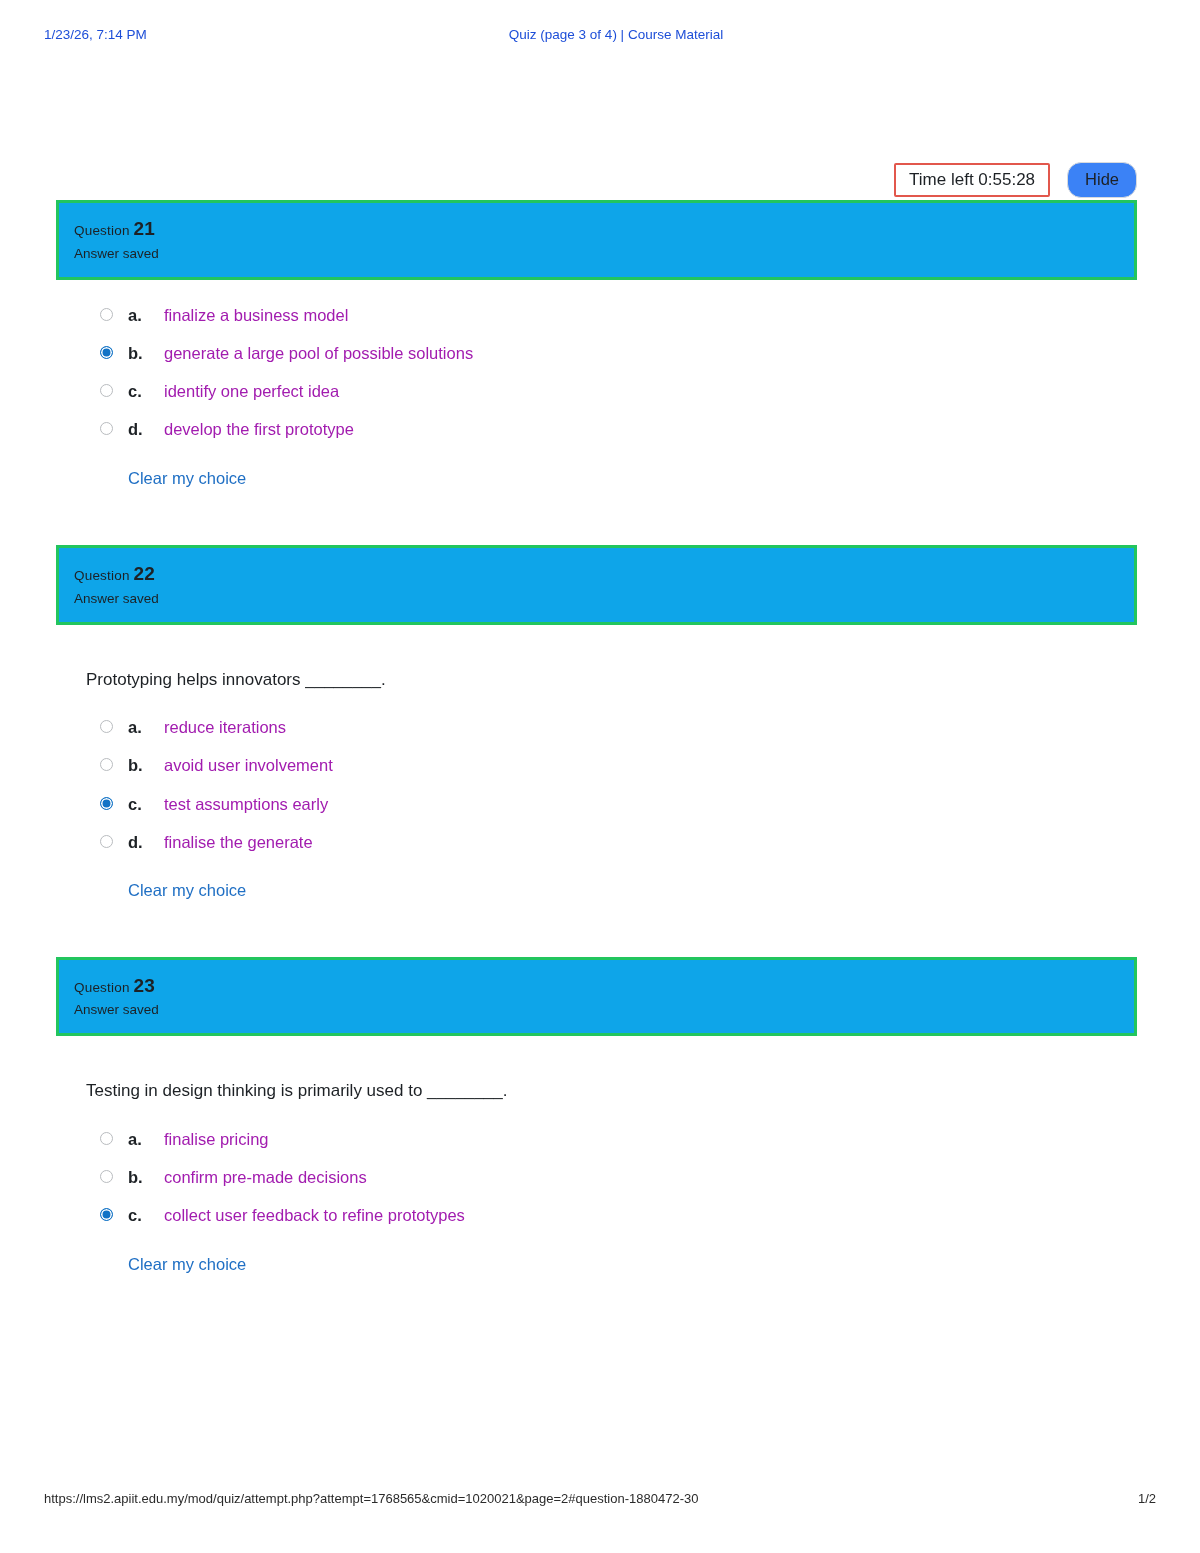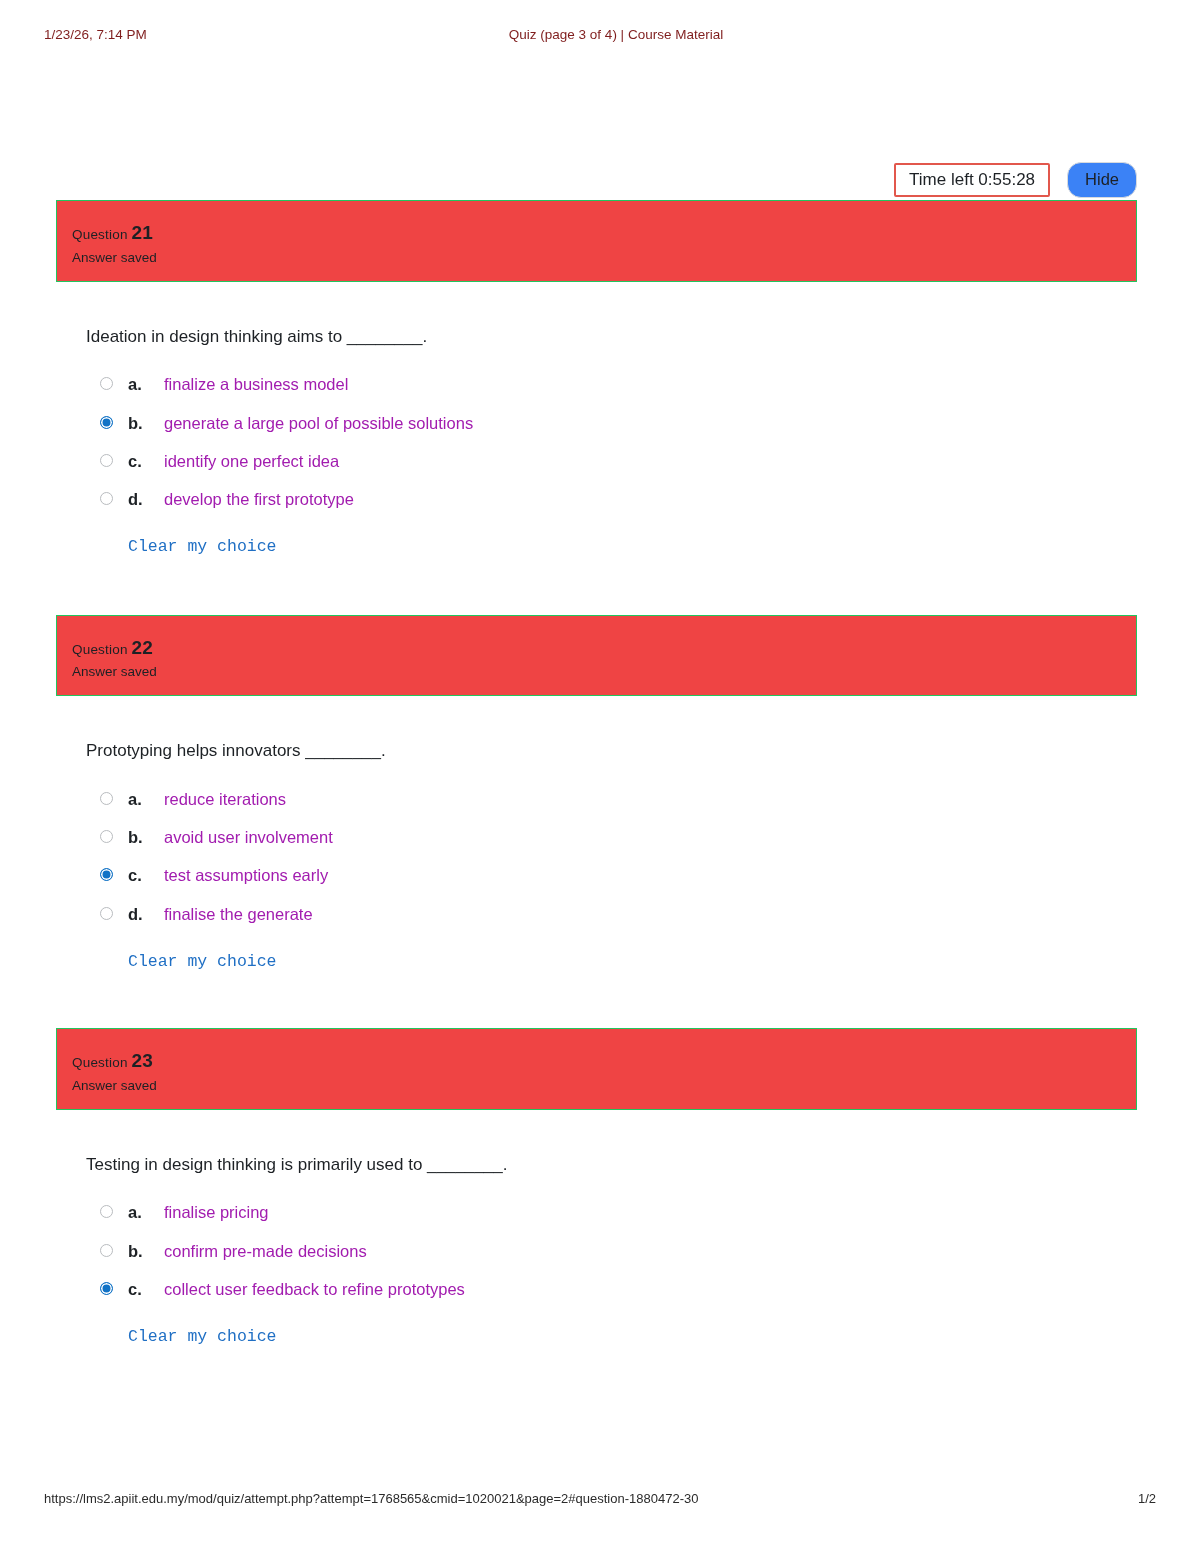--- a/index.html
+++ b/index.html
@@ -19,21 +19,21 @@
   }
 
   
   .print-header {
     position: absolute;
     top: 27px;
     left: 0;
     width: 1200px;
     height: 20px;
     font-size: 13.5px;
-    color: #7f1d1d;
+    color: #1d4ed8;
   }
   .print-header .ph-date {
     position: absolute;
     left: 44px;
     top: 0;
     white-space: nowrap;
   }
   .print-header .ph-title {
     position: absolute;
     left: 16px;
@@ -105,23 +105,23 @@
     cursor: pointer;
     white-space: nowrap;
   }
 
   
   .question {
     margin: 0 0 0 0;
   }
   .q-info-box {
     margin: 0 63px 0 56px;
-    border: 1px solid #22c55e;
-    background: #ef4444;
-    padding: 20px 16px 14px 15px;
+    border: 3px solid #22c55e;
+    background: #0ea5e9;
+    padding: 14px 16px 14px 15px;
     min-height: 66px;
   }
   .q-no {
     font-size: 13.5px;
     color: #1d2125;
     letter-spacing: 0.2px;
     line-height: 1.25;
     white-space: nowrap;
   }
   .q-no .q-num {
@@ -187,21 +187,20 @@
   }
   .clear-choice {
     display: inline-block;
     margin-top: 10px;
     margin-left: 28px;
     font-size: 16.5px;
     color: #1f6fc4;
     text-decoration: none;
     cursor: pointer;
     line-height: 1.35;
-    font-family: Liberation Mono, monospace;
   }
 
   .q-gap-1 { height: 56px; }
   .q-gap-2 { height: 55px; }
 </style>
 </head>
 <body>
 
 <div class="print-header">
   <span class="ph-date">1/23/26, 7:14 PM</span>
@@ -215,21 +214,20 @@
     <button class="hide-button">Hide</button>
   </div>
 
   <div id="questions-container">
       <div class="question">
         <div class="q-info-box">
           <div class="q-no"><span>Question</span> <span class="q-num">21</span></div>
           <div class="q-state">Answer saved</div>
         </div>
         <div class="q-body">
-          <div class="q-text">Ideation in design thinking aims to ________.</div>
           <div class="answers"><div class="answer-row">
               <span class="radio"></span>
               <span class="ans-letter">a.</span>
               <span class="ans-text">finalize a business model</span>
             </div><div class="answer-row">
               <span class="radio checked"></span>
               <span class="ans-letter">b.</span>
               <span class="ans-text">generate a large pool of possible solutions</span>
             </div><div class="answer-row">
               <span class="radio"></span>

